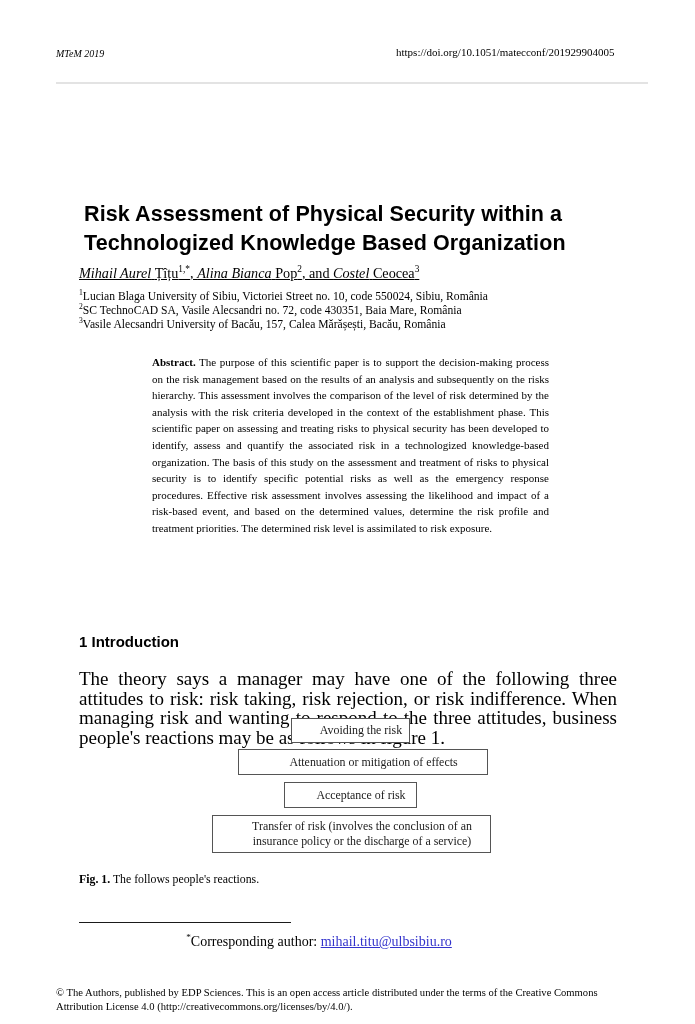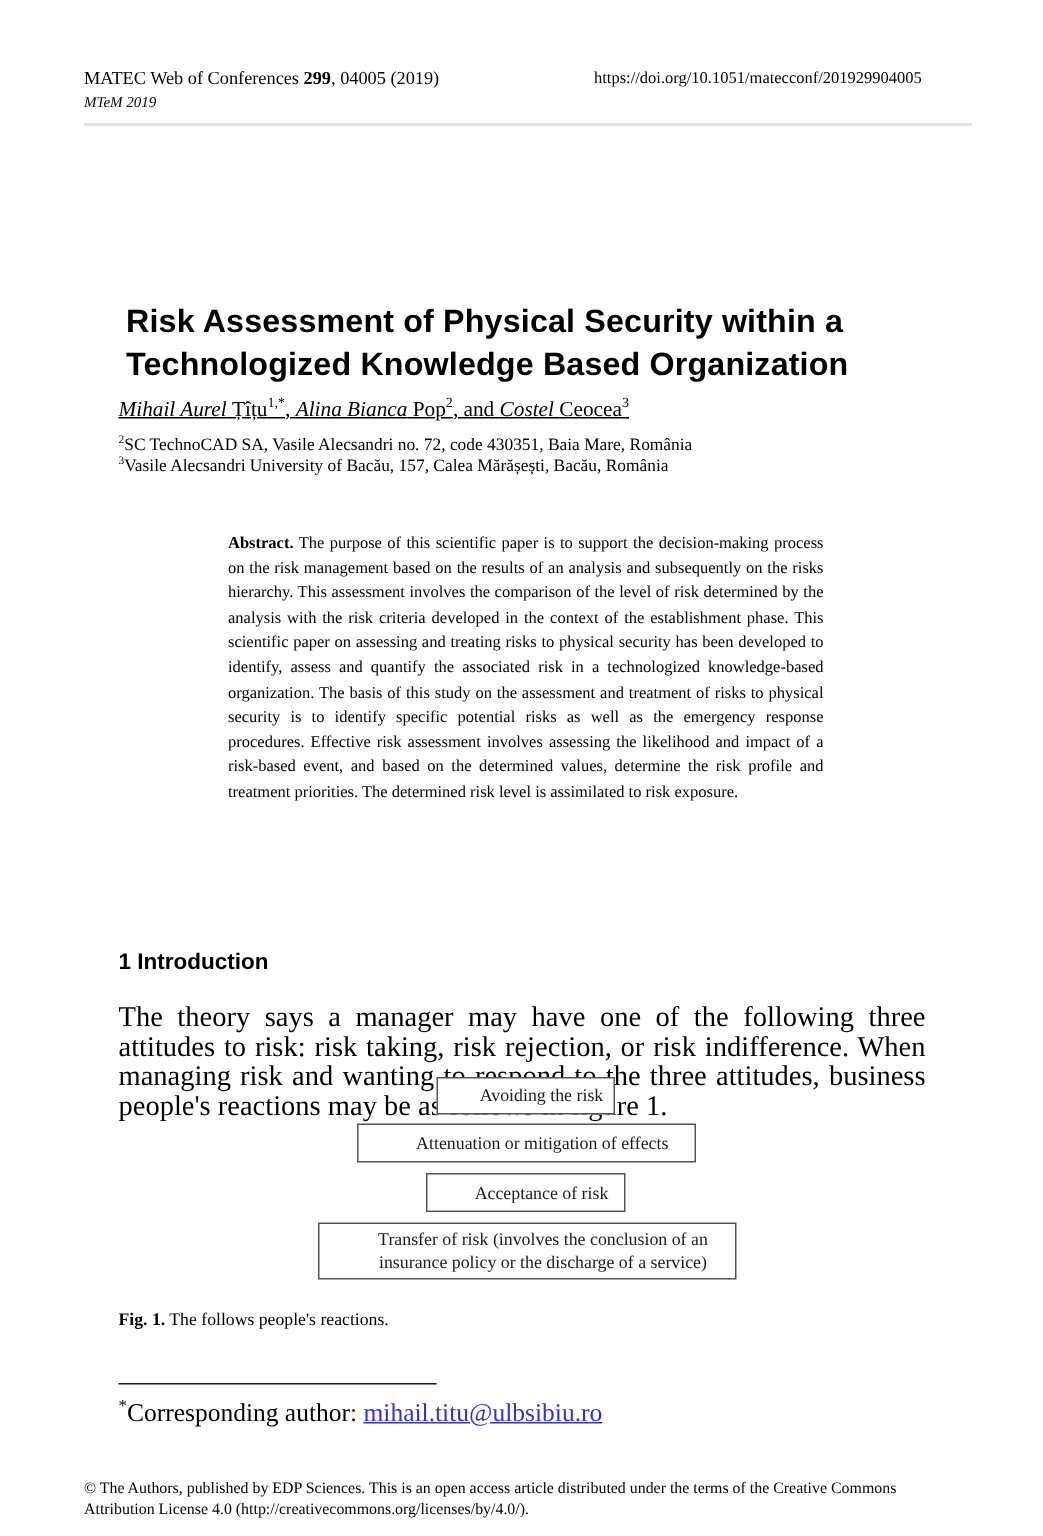--- a/index.html
+++ b/index.html
@@ -160,21 +160,21 @@
     font-size: 11.9px;
     line-height: 15px;
     text-align: center;
     display: flex;
     align-items: center;
     justify-content: center;
     color: #1b1b1b;
     padding-left: 21px;
   }
   .fig-box.b1 { left: 291px; top: 6px;  width: 119px; height: 25px; }
-  .fig-box.b2 { left: 238px; top: 37px; width: 226px; height: 26px; }
+  .fig-box.b2 { left: 238px; top: 37px; width: 250px; height: 26px; }
   .fig-box.b3 { left: 284px; top: 70px; width: 133px; height: 26px; }
   .fig-box.b4 { left: 212px; top: 103px; width: 279px; height: 38px; }
   .fig-box.b4 .two-line { line-height: 15.5px; }
 
   .fig-caption {
     position: absolute;
     left: 79px;
     top: 872px;
     width: 540px;
     font-size: 11.8px;
@@ -189,22 +189,23 @@
     top: 922px;
     width: 212px;
     height: 1px;
     background: #1a1a1a;
   }
   .footnote {
     position: absolute;
     left: 79px;
     top: 934px;
     width: 480px;
-    font-size: 17px;
-    line-height: 15px;
+    font-size: 14px;
+    line-height: 15px;
+    text-align: center;
   }
   .footnote a {
     color: #3333cc;
     text-decoration: underline;
   }
 
   
   .copyright {
     position: absolute;
     left: 56px;
@@ -216,35 +217,35 @@
   }
   .copyright div { white-space: nowrap; }
 </style>
 </head>
 <body>
 
 <div class="page">
 
   <div class="header">
     <div class="header-row">
-      <div class="header-left"><span>MATEC Web of Conferences </span><span class="vol">299</span><span>, 04005 (2019)</span></div>
       <div class="header-right">https://doi.org/10.1051/matecconf/201929904005</div>
     </div>
     <div class="header-sub">MTeM 2019</div>
   </div>
   <div class="header-rule"></div>
 
   <h1 class="title">
     <span class="ln1">Risk Assessment of Physical Security within a</span>
     <span class="ln2">Technologized Knowledge Based Organization</span>
   </h1>
 
   <div class="authors"><i>Mihail Aurel</i> <span>Țîțu</span><sup>1,*</sup><span>, </span><i>Alina Bianca</i> <span>Pop</span><sup>2</sup><span>, and </span><i>Costel</i> <span>Ceocea</span><sup>3</sup></div>
 
   <div class="affiliations">
+    <div><sup>1</sup><span>Lucian Blaga University of Sibiu, Victoriei Street no. 10, code 550024, Sibiu, România</span></div>
     <div><sup>2</sup><span>SC TechnoCAD SA, Vasile Alecsandri no. 72, code 430351, Baia Mare, România</span></div>
     <div><sup>3</sup><span>Vasile Alecsandri University of Bacău, 157, Calea Mărășești, Bacău, România</span></div>
   </div>
 
   <div class="abstract"><b>Abstract.</b><span> The purpose of this scientific paper is to support the decision-making process on the risk management based on the results of an analysis and subsequently on the risks hierarchy. This assessment involves the comparison of the level of risk determined by the analysis with the risk criteria developed in the context of the establishment phase. This scientific paper on assessing and treating risks to physical security has been developed to identify, assess and quantify the associated risk in a technologized knowledge-based organization. The basis of this study on the assessment and treatment of risks to physical security is to identify specific potential risks as well as the emergency response procedures. Effective risk assessment involves assessing the likelihood and impact of a risk-based event, and based on the determined values, determine the risk profile and treatment priorities. The determined risk level is assimilated to risk exposure.</span></div>
 
   <h2 class="section-heading">1 Introduction</h2>
   <p class="body-par">The theory says a manager may have one of the following three attitudes to risk: risk taking, risk rejection, or risk indifference. When managing risk and wanting to respond to the three attitudes, business people's reactions may be as follows in figure 1.</p>
 
   <div class="figure">

